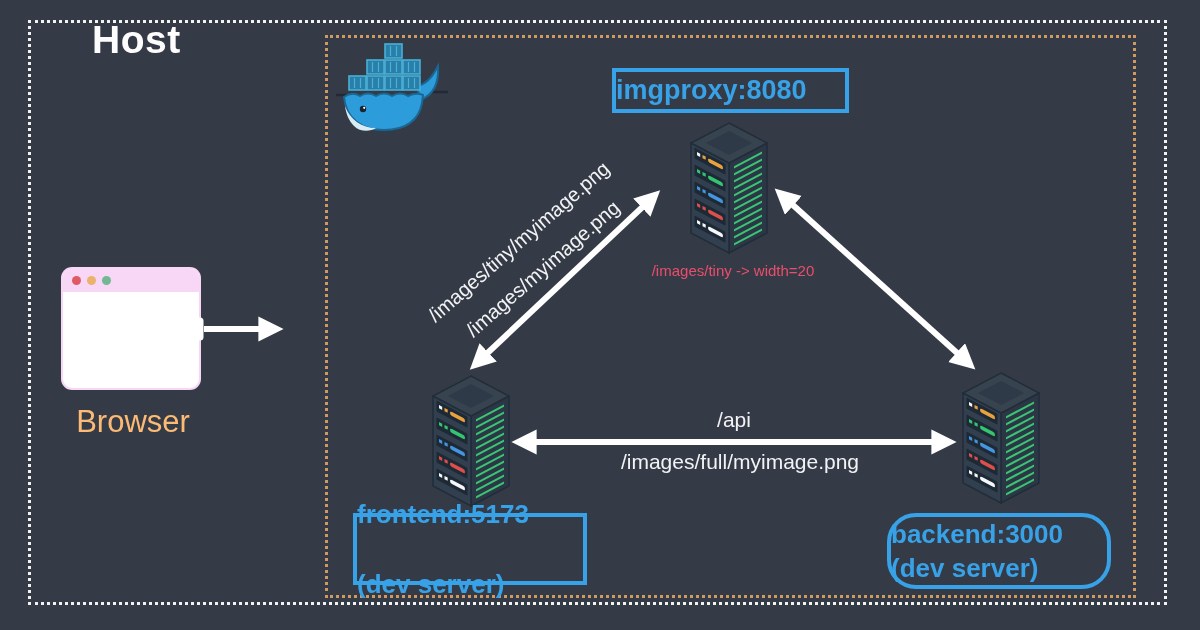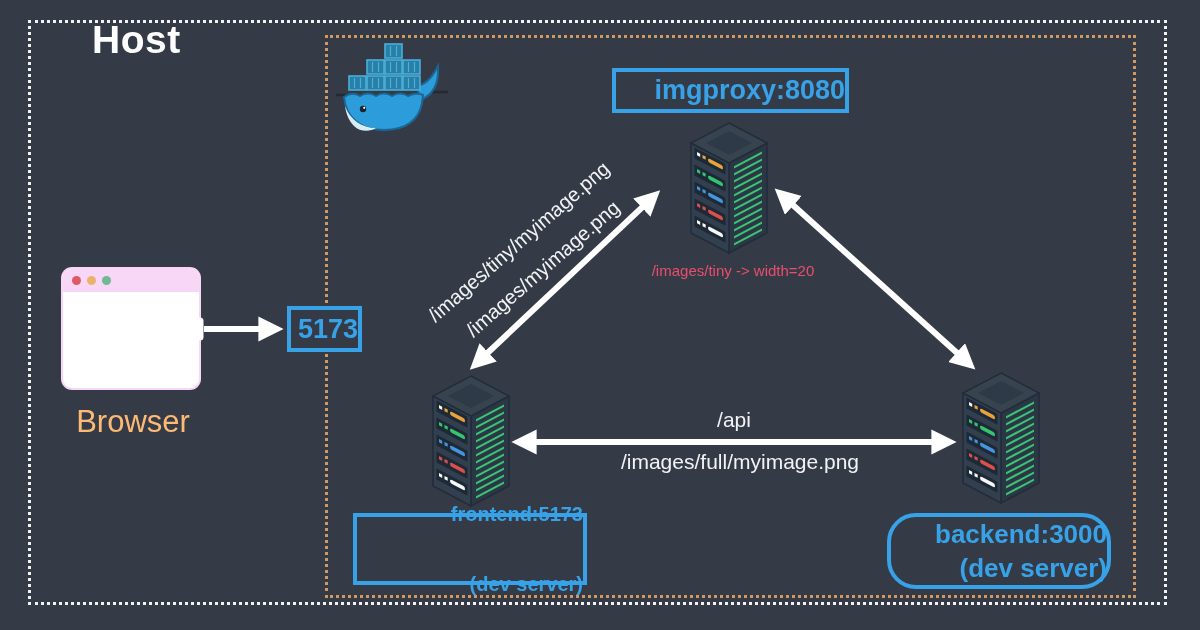--- a/index.html
+++ b/index.html
@@ -14,25 +14,25 @@
   .net-border{
     position:absolute;left:325px;top:35px;width:811px;height:563px;
     border:3px dotted #cf9a62;box-sizing:border-box;
   }
   .host-title{
     position:absolute;left:56px;top:18px;font-size:39px;font-weight:bold;
     color:#fdfdfd;letter-spacing:.5px;margin-left:36px;
   }
   .label-box{
     position:absolute;border:4px solid #38a2e8;color:#38a2e8;font-weight:bold;
-    display:flex;flex-direction:column;align-items:flex-end;justify-content:center;
+    display:flex;flex-direction:column;align-items:flex-start;justify-content:center;
     text-align:center;background:#353b46;box-sizing:border-box;white-space:nowrap;
   }
   .box-imgproxy{left:612px;top:68px;width:237px;height:45px;font-size:27px;}
-  .box-frontend{left:353px;top:513px;width:234px;height:72px;font-size:20px;line-height:34px;gap:36px;}
+  .box-frontend{left:353px;top:513px;width:234px;height:72px;font-size:26px;line-height:34px;gap:36px;}
   .box-backend{left:887px;top:513px;width:224px;height:76px;font-size:26px;line-height:34px;border-radius:29px;}
   .box-port{left:287px;top:306px;width:75px;height:46px;font-size:27px;}
   .server{position:absolute;width:90px;height:140px;}
   .srv-imgproxy{left:684px;top:121px;}
   .srv-frontend{left:426px;top:374px;}
   .srv-backend{left:956px;top:371px;}
   .docker-logo{position:absolute;left:336px;top:40px;width:112px;height:98px;}
   .browser-window{
     position:absolute;left:63px;top:269px;width:136px;height:119px;
     background:#ffffff;border-radius:9px;overflow:hidden;
@@ -171,23 +171,20 @@
 
   <div class="browser-window">
     <div class="browser-titlebar">
       <span class="tl-dot dot-red"></span>
       <span class="tl-dot dot-yellow"></span>
       <span class="tl-dot dot-green"></span>
     </div>
   </div>
   <div class="browser-label">Browser</div>
 
-  <div class="label-box box-port">
-    <span>5173</span>
-  </div>
 
   <svg class="server srv-imgproxy">
       <use href="#server-sym"></use>
     </svg>
   <svg class="server srv-frontend">
       <use href="#server-sym"></use>
     </svg>
   <svg class="server srv-backend">
       <use href="#server-sym"></use>
     </svg>

